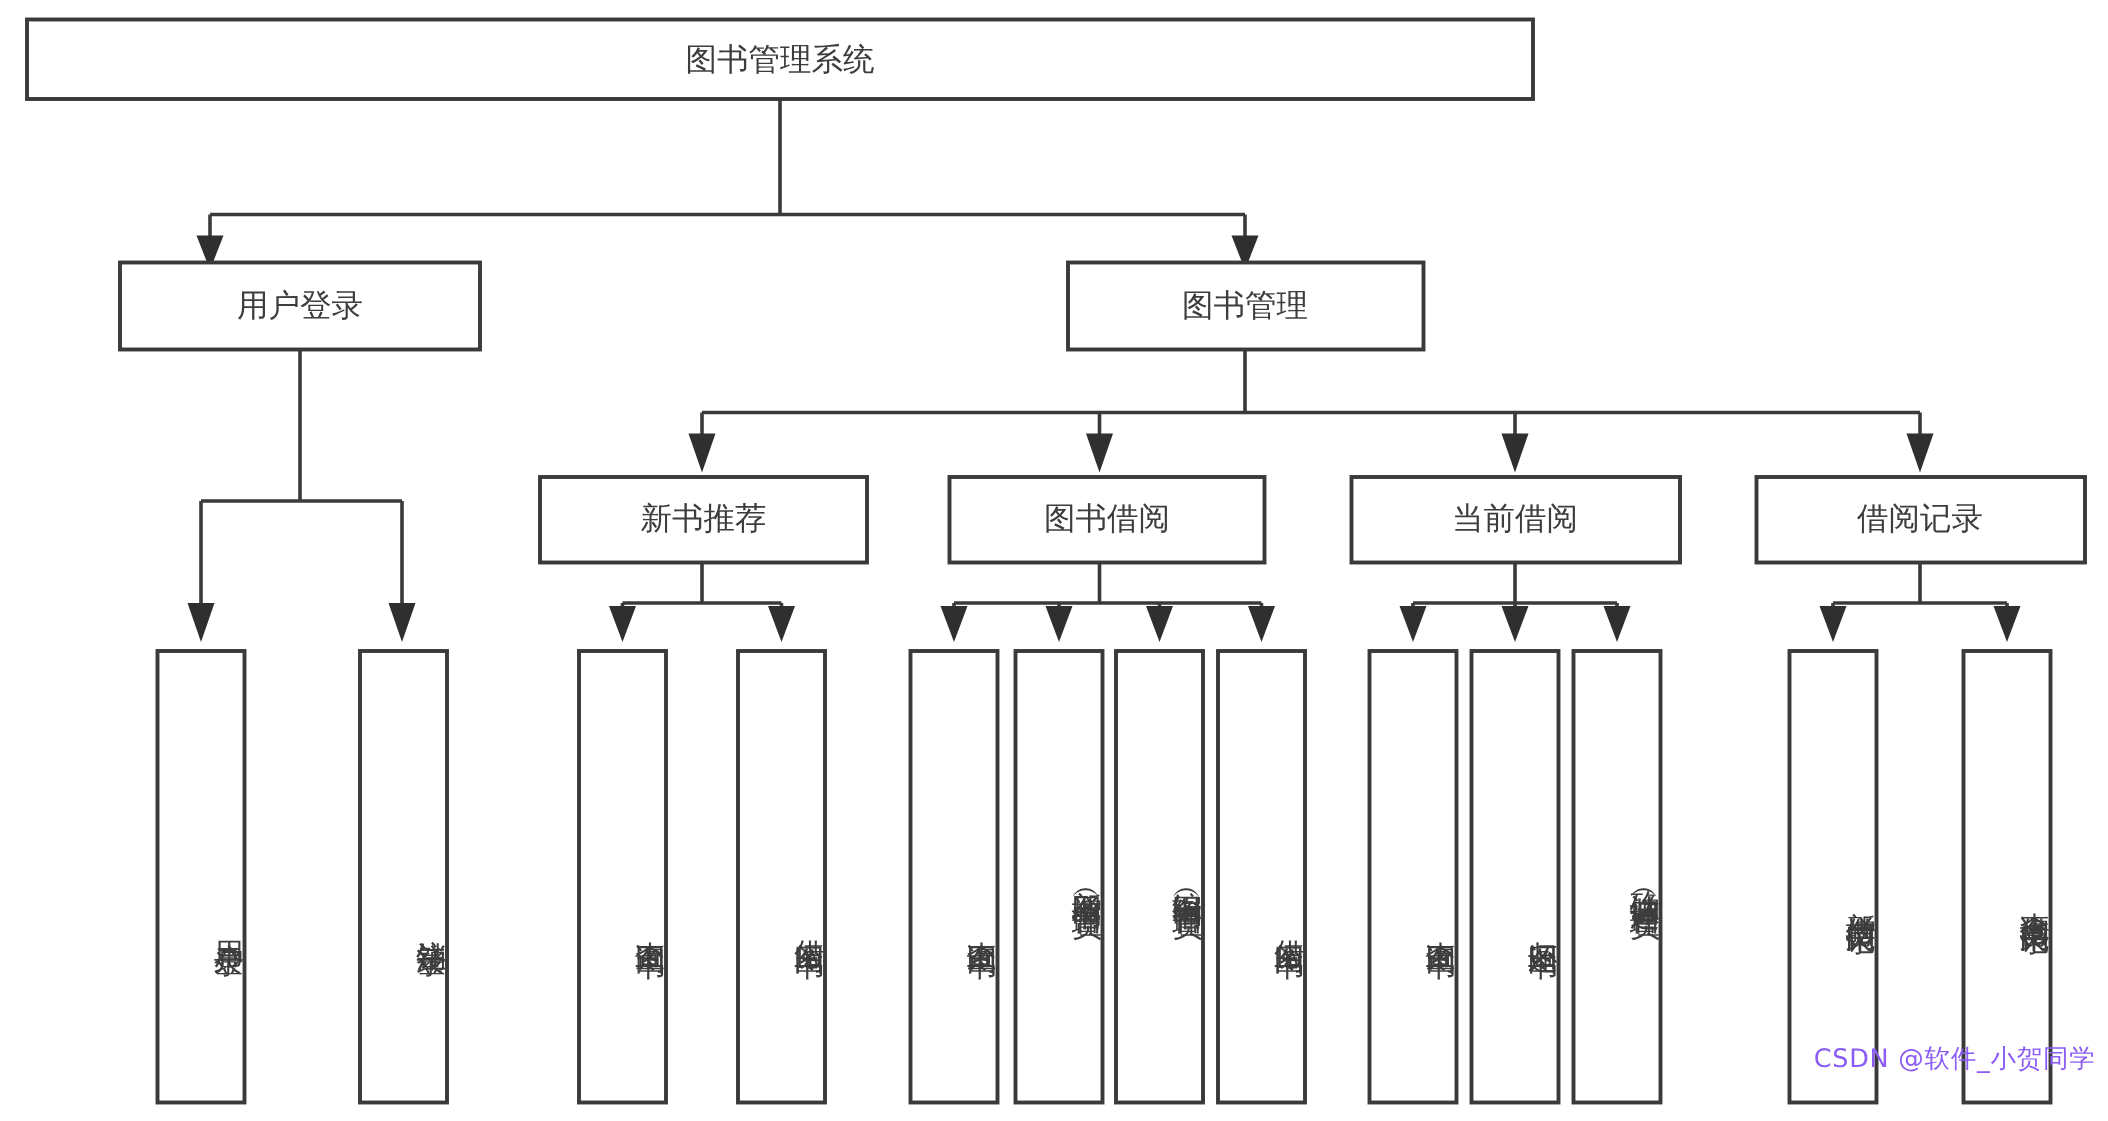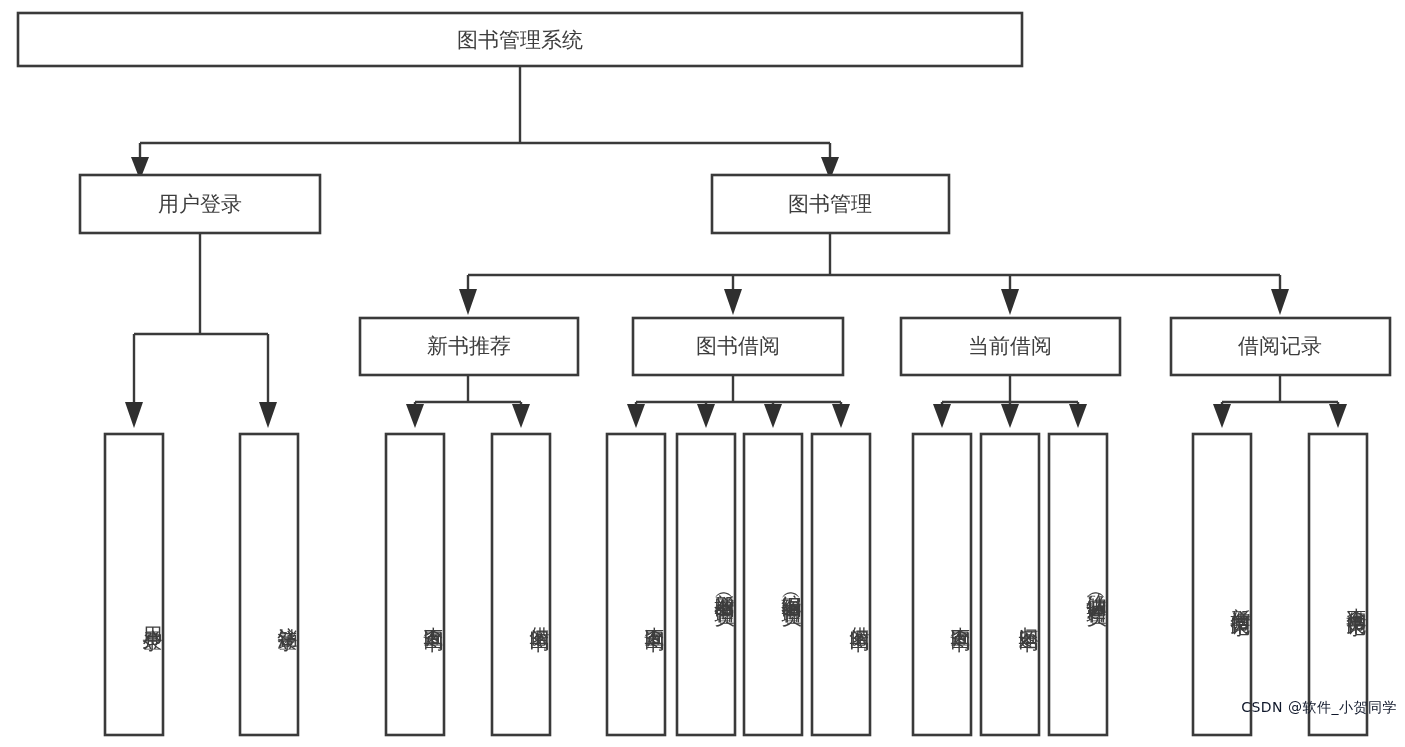--- a/index.html
+++ b/index.html
@@ -63,22 +63,22 @@
     display: flex;
     align-items: flex-start;
     justify-content: center;
     pointer-events: none;
   }
   .watermark {
     position: absolute;
     right: 8px;
     bottom: 4px;
     font-family: "DejaVu Sans", "Liberation Sans", sans-serif;
-    font-size: 14px;
-    color: #0f172a;
+    font-size: 17px;
+    color: #8b5cf6;
     white-space: nowrap;
     letter-spacing: 0.5px;
   }
 </style>
 </head>
 <body>
 
 <div id="diagram-root">
 
   <svg class="canvas" viewBox="0 0 1405 747" xmlns="http://www.w3.org/2000/svg">

